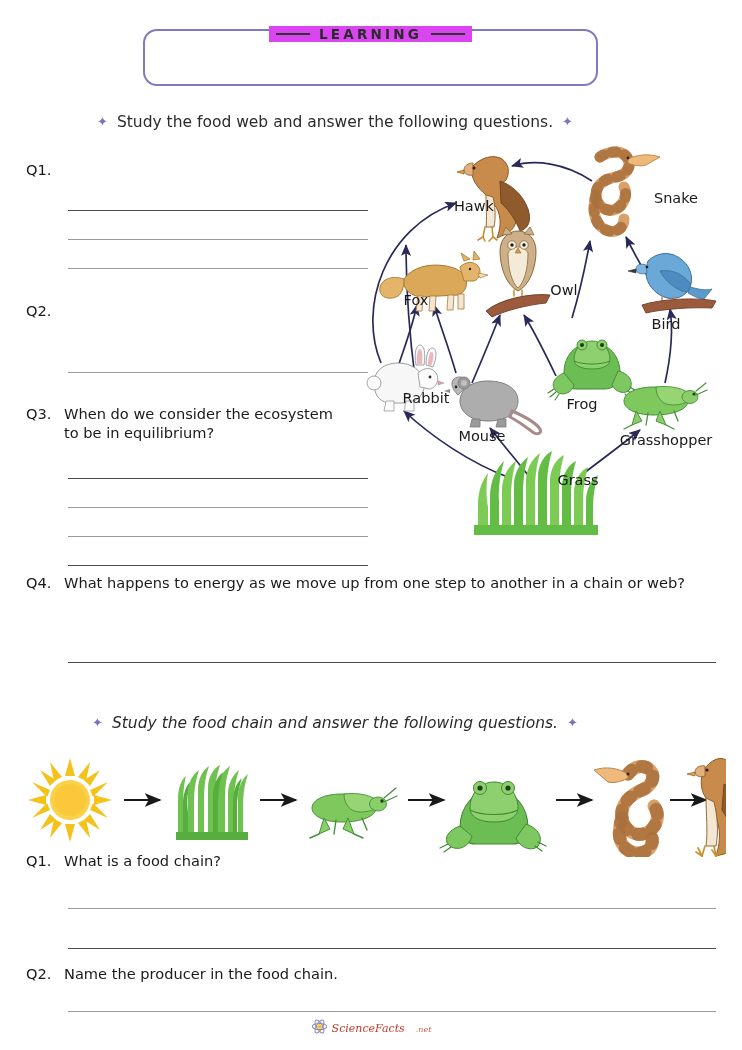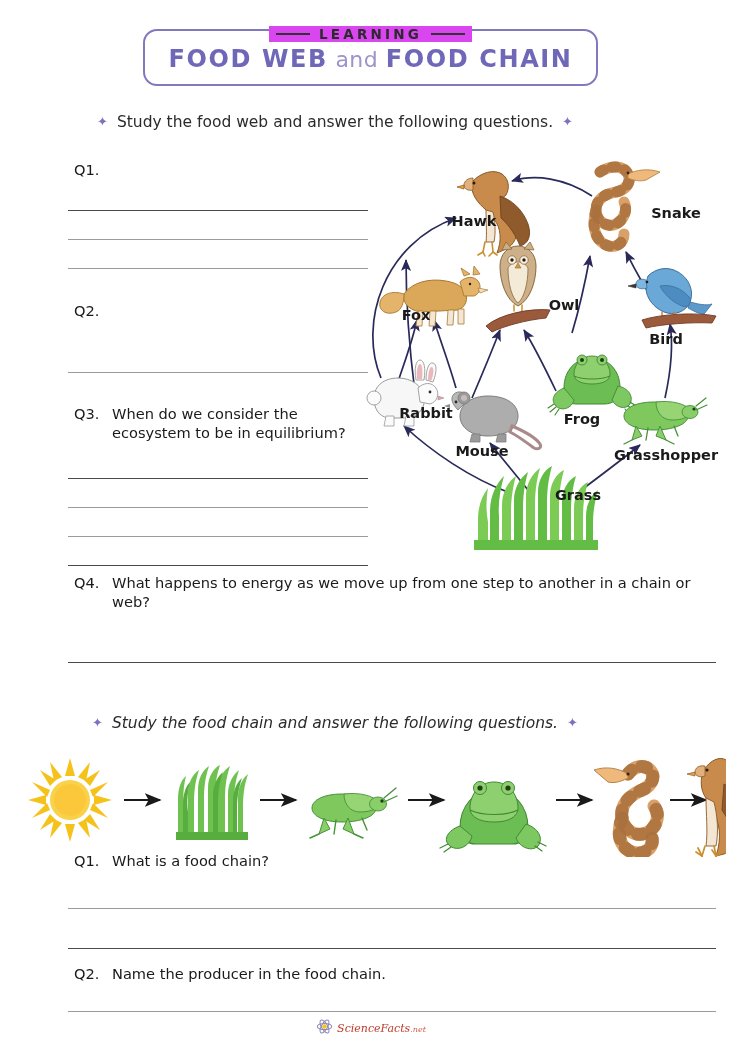--- a/index.html
+++ b/index.html
@@ -102,39 +102,37 @@
   .q {
     position: absolute;
     display: flex;
     font-size: 14.6px;
     line-height: 19px;
     color: #1a1a1a;
   }
   .q .q-num {
     width: 38px;
     flex: 0 0 38px;
-    margin-left: 48px;
   }
   .q .q-text { flex: 1; }
 
   .ans-line {
     position: absolute;
     height: 0;
     border-top: 1px solid #9b9b9b;
   }
   .ans-line.dark { border-top-color: #4a4a4a; }
 
   
   #food-web {
     position: absolute;
     left: 360px;
-    top: 148px;
+    top: 133px;
     width: 372px;
     height: 410px;
-    font-weight: bold;
   }
   #food-web svg { display: block; }
 
   
   #food-chain {
     position: absolute;
     left: 26px;
     top: 752px;
     width: 700px;
     height: 105px;
@@ -156,36 +154,34 @@
   }
   #footer .ftext {
     font-size: 11px;
     color: #c0392b;
     font-family: "DejaVu Serif", serif;
     font-style: italic;
   }
   #footer .ftext .dotnet {
     font-size: 8px;
     color: #d05a4a;
+    padding-left: 11px;
   }
 </style>
 </head>
 <body>
 
 <div class="header-wrap">
   <div class="header-box"></div>
   <div class="header-learning">
     <span class="lrn-inner">
       <span class="lrn-rule"></span>
       <span class="lrn-text">LEARNING</span>
       <span class="lrn-rule"></span>
     </span>
-  </div>
-  <div class="header-title">
-    <span>FOOD WEB</span><span class="and-word"> and </span><span>FOOD CHAIN</span>
   </div>
 </div>
 
 <div class="instruction" id="instruction-web">
   <span class="sparkle">✦</span><span>Study the food web and answer the following questions.</span><span class="sparkle">✦</span>
 </div>
 
 <div class="q" style="left:26px; top:160px; width:320px;">
   <span class="q-num">Q1.</span>
 </div>

